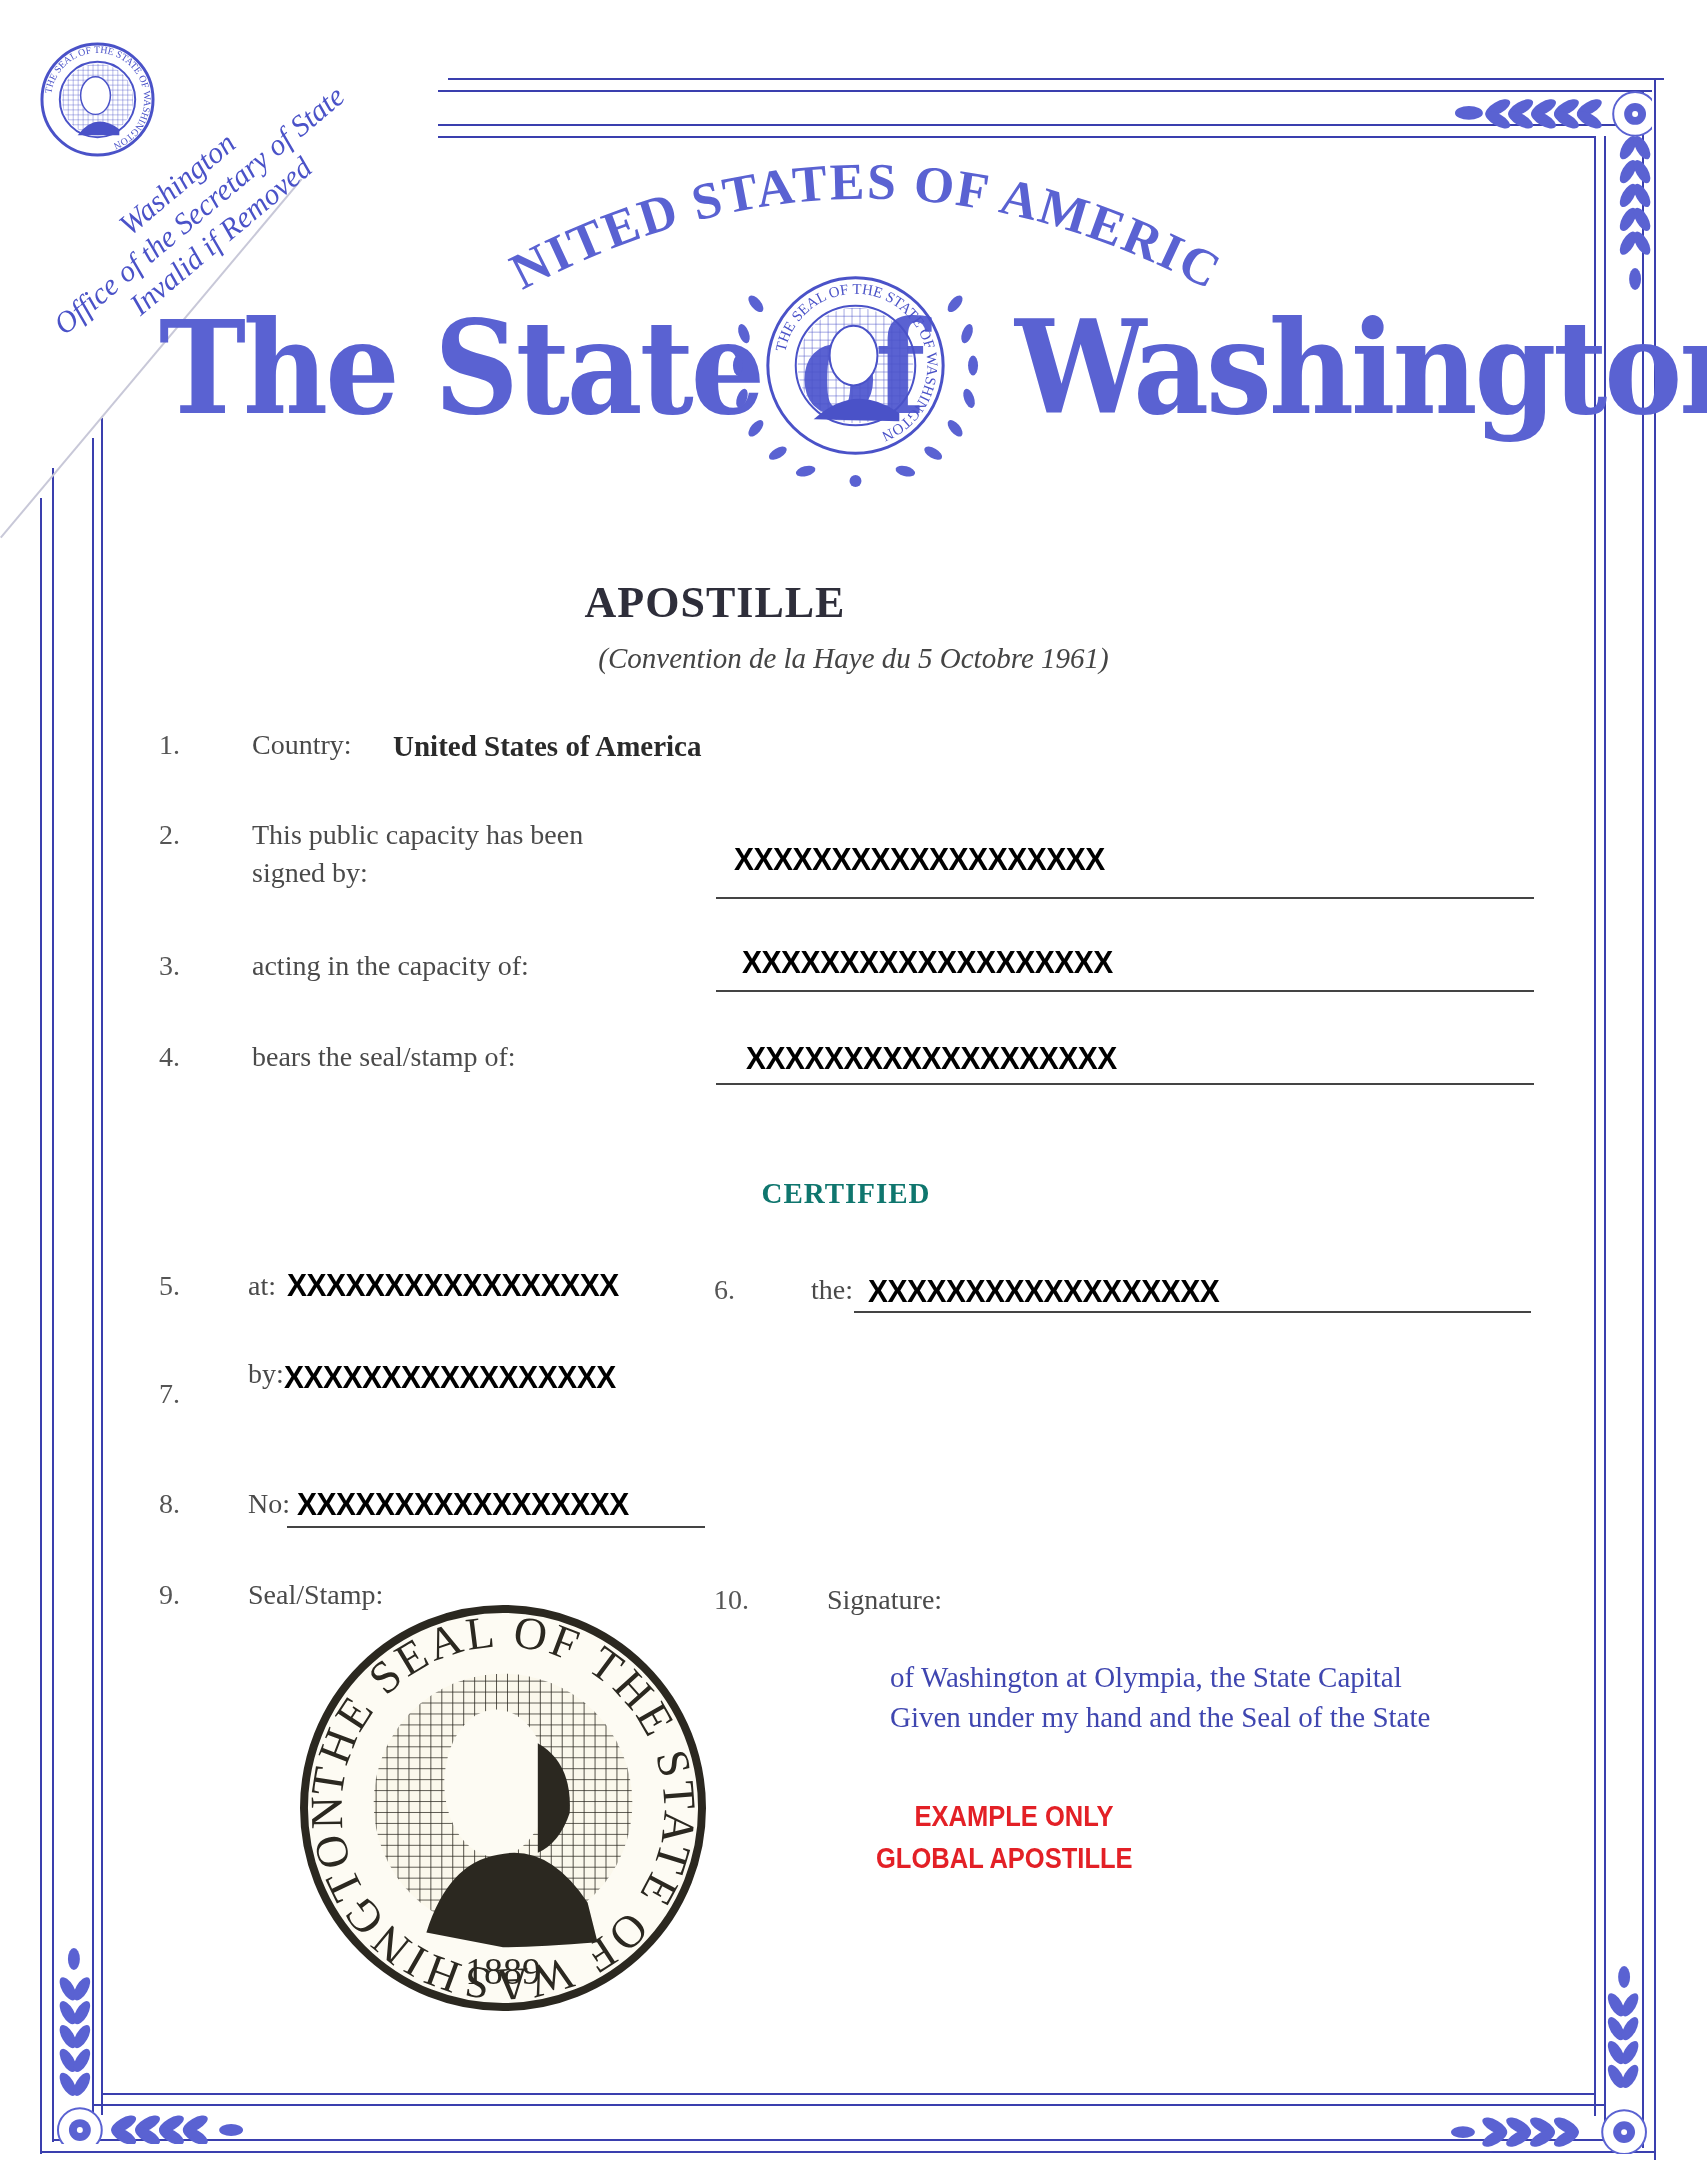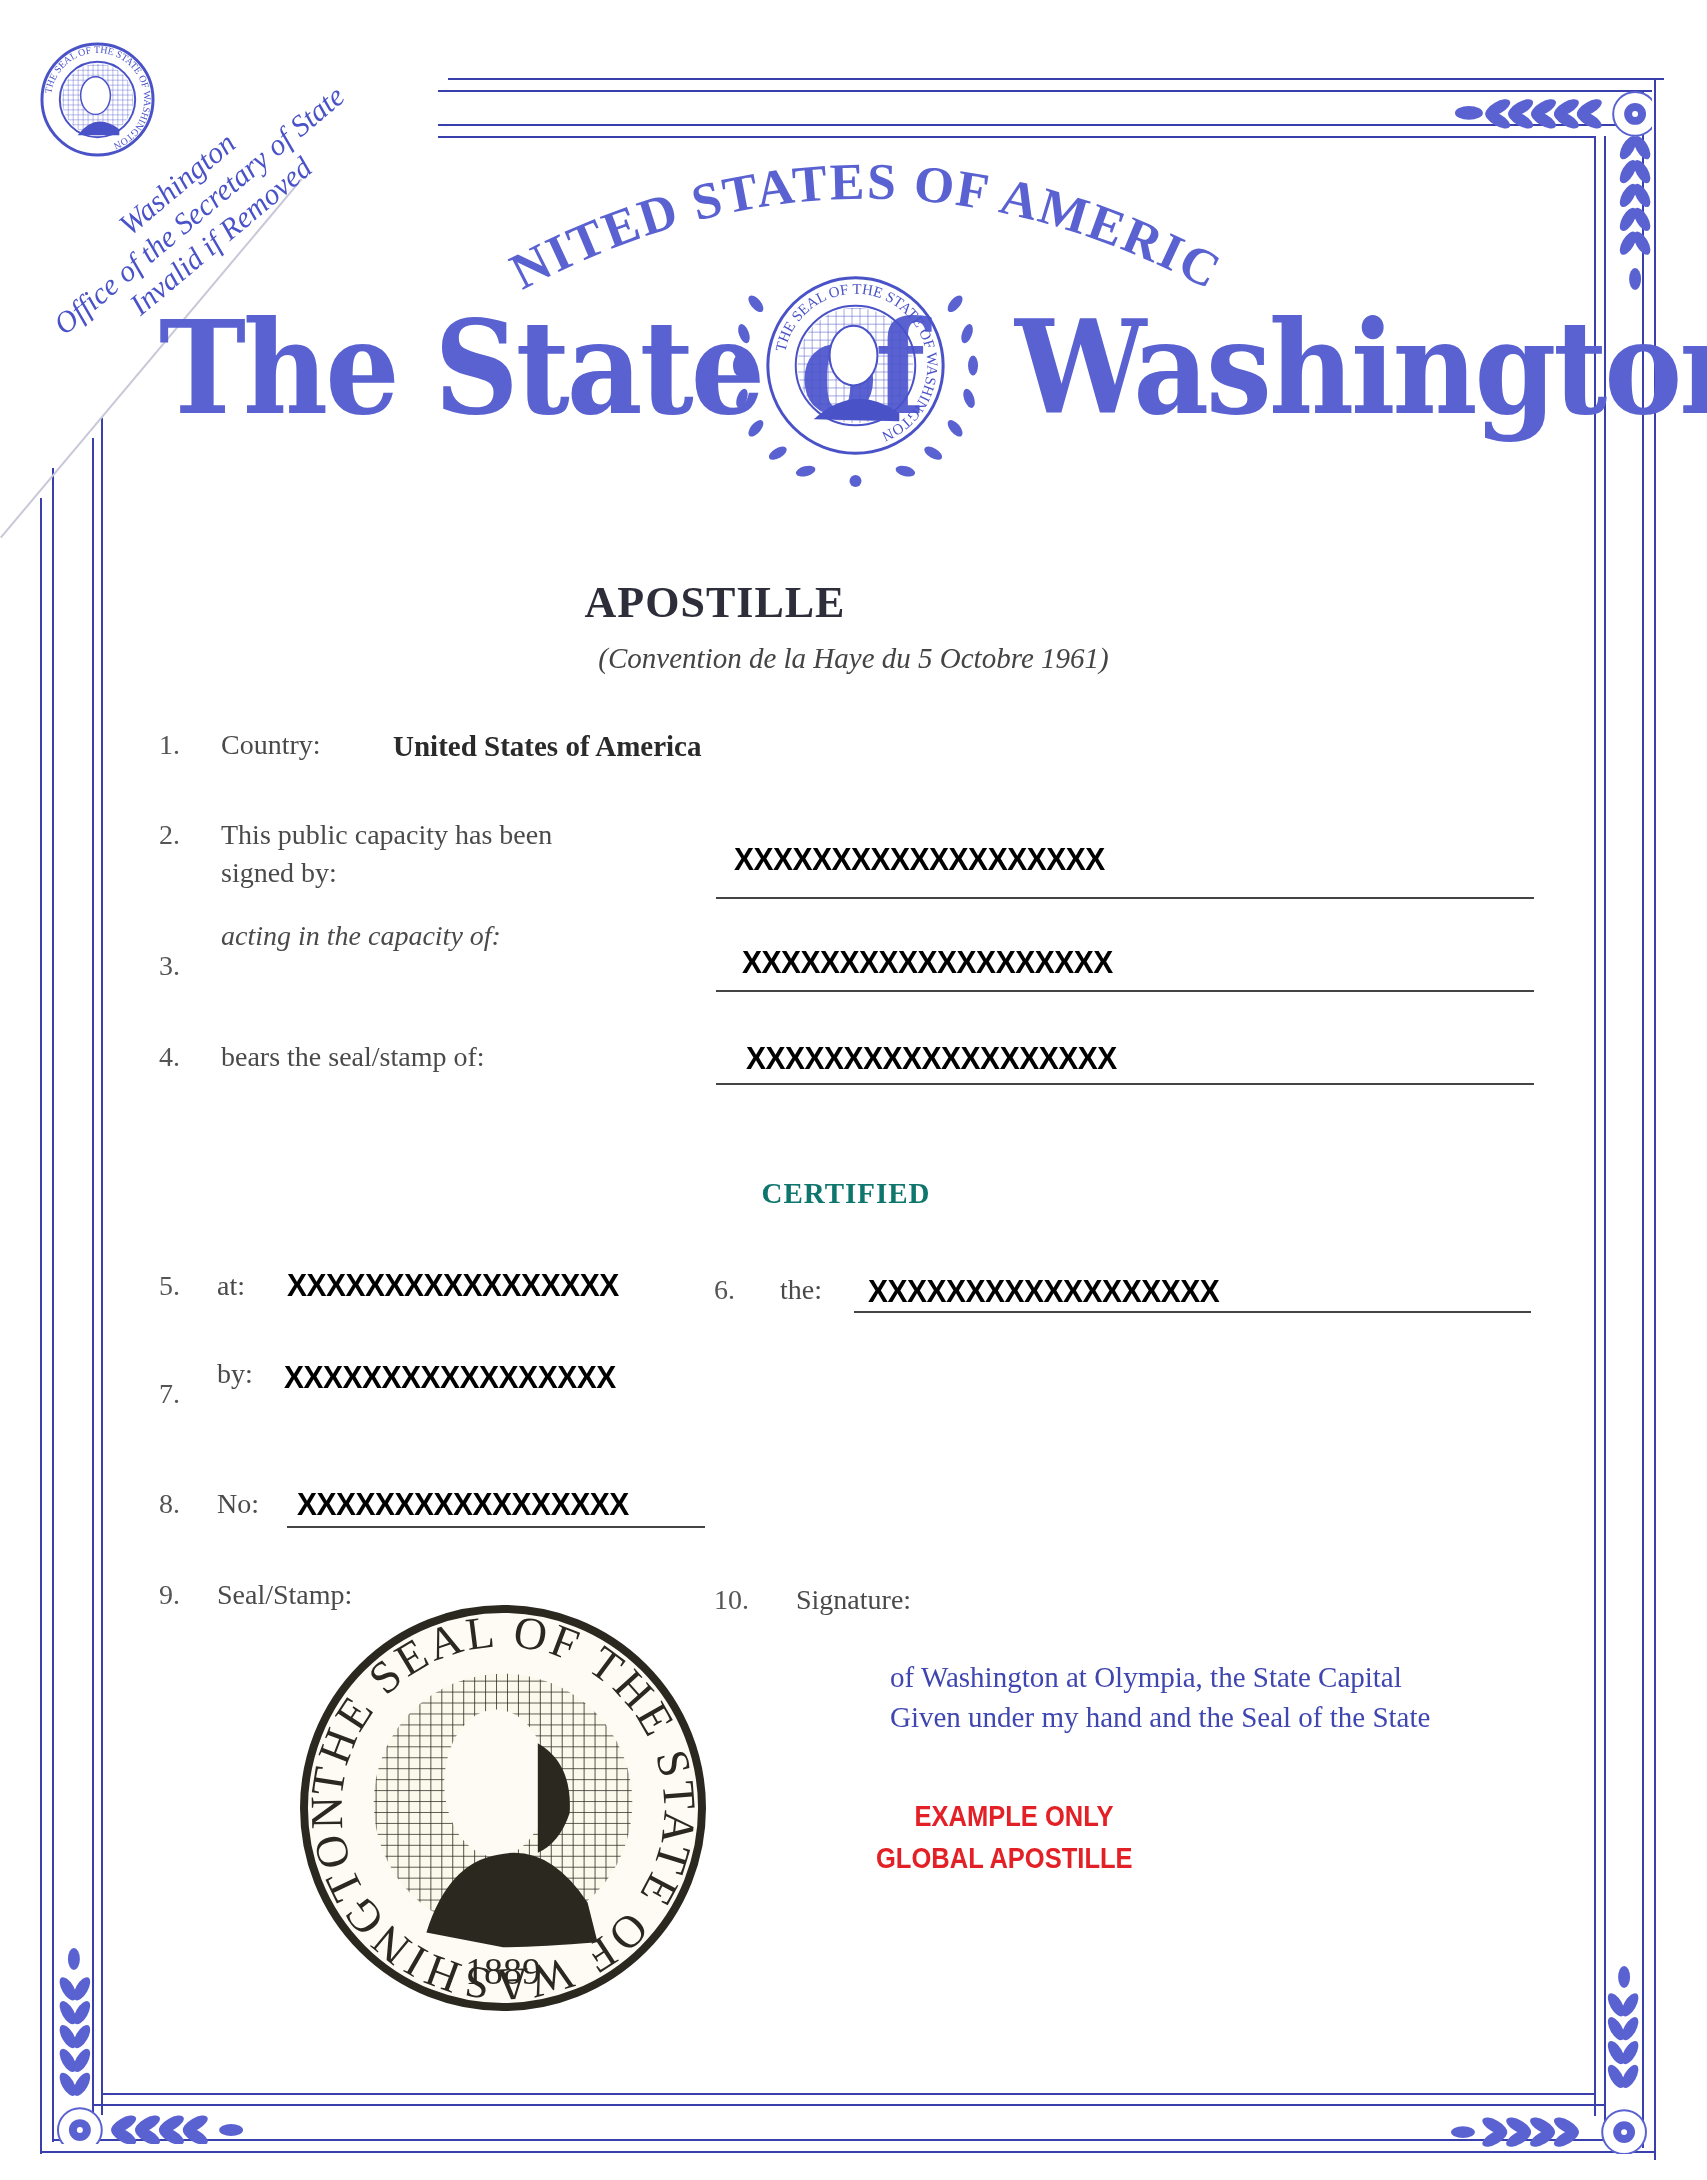--- a/index.html
+++ b/index.html
@@ -20,21 +20,21 @@
   .gothic { font-family: "DejaVu Serif", "Liberation Serif", serif; font-weight: bold;
             color: #5a62d2; font-size: 117px; letter-spacing: -3px; transform: scaleY(1.1); }
   .title-left { position: absolute; left: 159px; top: 299px; }
   .title-right { position: absolute; left: 1015px; top: 299px; }
 
   .apostille { position: absolute; left: 0; width: 1430px; top: 577px; text-align: center;
                font-size: 44px; font-weight: bold; color: #2e2e3a; letter-spacing: 1px; }
   .convention { position: absolute; left: 0; width: 1707px; top: 642px; text-align: center;
                 font-size: 29px; font-style: italic; color: #444; }
 
-  .lbl { position: absolute; font-size: 28px; color: #4a4a4a; }
+  .lbl { position: absolute; font-size: 28px; color: #4a4a4a; margin-left: 31px; }
   .num { position: absolute; font-size: 28px; color: #555; }
   .val-bold { position: absolute; font-size: 29px; font-weight: bold; color: #2a2a2a; }
   .xx { position: absolute; font-family: "Liberation Sans", "DejaVu Sans", sans-serif;
         font-weight: bold; font-size: 30px; color: #000; letter-spacing: -0.5px; transform: scaleY(1.05); }
   .rule { position: absolute; height: 2px; background: #444; }
 
   .certified { position: absolute; left: 0; width: 1692px; top: 1177px; text-align: center;
                font-size: 29px; font-weight: bold; color: #0f766e; letter-spacing: 1px; }
 
   .given { position: absolute; left: 890px; top: 1657px; font-size: 29px; color: #3f46b0; line-height: 40px; }
@@ -241,21 +241,21 @@
 <div>
   <span class="num" style="left:159px; top:819px;">2.</span>
   <span class="lbl" style="left:221px; top:819px;">This public capacity has been</span>
   <span class="lbl" style="left:221px; top:857px;">signed by:</span>
   <span class="xx" style="left:734px; top:842px;">XXXXXXXXXXXXXXXXXXX</span>
   <div class="rule" style="left:716px; top:897px; width:818px;"></div>
 </div>
 
 <div>
   <span class="num" style="left:159px; top:950px;">3.</span>
-  <span class="lbl" style="left:221px; top:920px;font-style:italic;">acting in the capacity of:</span>
+  <span class="lbl" style="left:221px; top:950px;">acting in the capacity of:</span>
   <span class="xx" style="left:742px; top:945px;">XXXXXXXXXXXXXXXXXXX</span>
   <div class="rule" style="left:716px; top:990px; width:818px;"></div>
 </div>
 
 <div>
   <span class="num" style="left:159px; top:1041px;">4.</span>
   <span class="lbl" style="left:221px; top:1041px;">bears the seal/stamp of:</span>
   <span class="xx" style="left:746px; top:1041px;">XXXXXXXXXXXXXXXXXXX</span>
   <div class="rule" style="left:716px; top:1083px; width:818px;"></div>
 </div>

